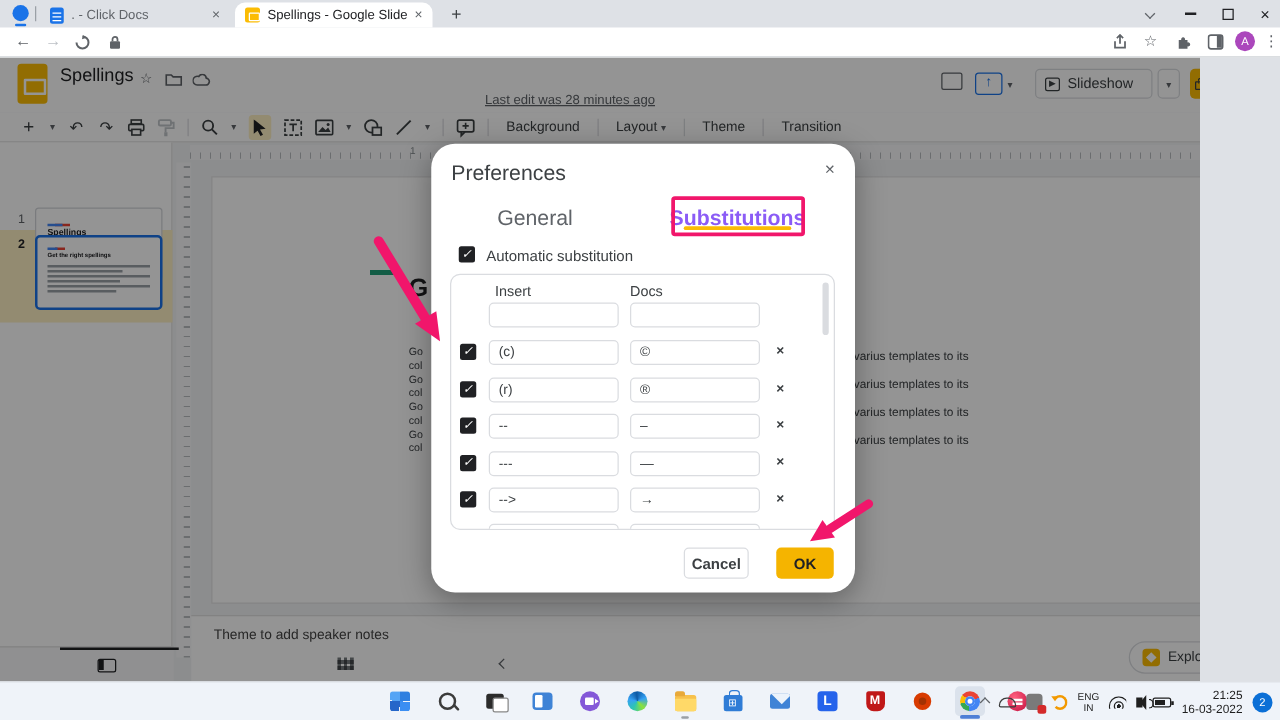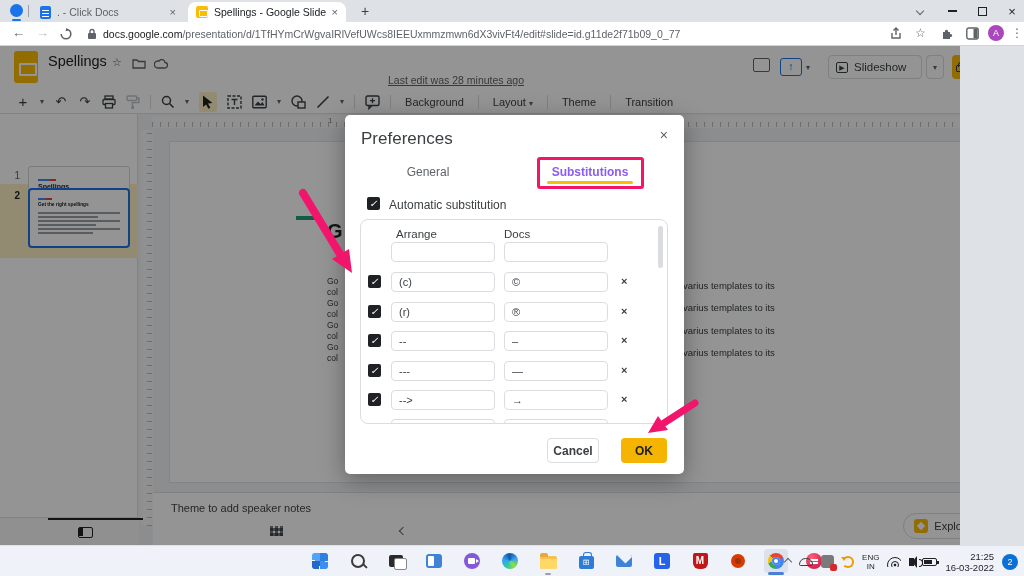--- a/index.html
+++ b/index.html
@@ -117,24 +117,24 @@
   .tasks-ic { background:#1a73e8; border-radius:50%; color:#fff; font-size:11px; text-align:center; line-height:18px; font-weight:bold; }
   .contacts-ic { background:#1a73e8; border-radius:50%; }
   .contacts-ic::before { content:""; position:absolute; left:6px; top:3px; width:6px; height:6px; background:#fff; border-radius:50%; }
   .contacts-ic::after { content:""; position:absolute; left:4px; top:10px; width:10px; height:6px; background:#fff; border-radius:5px 5px 0 0; }
   .maps-ic { width:14px; height:14px; left:10px; background:#34a853; border-radius:50% 50% 50% 0; transform:rotate(-45deg); }
   .maps-ic::after { content:""; position:absolute; left:4.5px; top:4.5px; width:5px; height:5px; background:#fff; border-radius:50%; }
   .sb-divider { position:absolute; left:7px; width:20px; height:1px; background:#dadce0; }
   .sb-plus { position:absolute; left:8px; font-size:15px; color:#5f6368; }
 
   
-  .dialog { position:absolute; left:345px; top:69px; width:339px; height:359px; background:#fff; border-radius:5px; box-shadow:0 6px 24px rgba(0,0,0,.35); z-index:20; }
+  .dialog { position:absolute; left:345px; top:69px; width:339px; height:359px; background:#fff; border-radius:19px; box-shadow:0 6px 24px rgba(0,0,0,.35); z-index:20; }
   .dlg-title { position:absolute; left:16px; top:14px; font-size:17px; color:#3c4043; }
   .dlg-close { position:absolute; right:16px; top:12px; font-size:14px; color:#5f6368; cursor:pointer; }
-  .dlg-tab { position:absolute; top:50px; width:110px; text-align:center; font-size:12px; }
+  .dlg-tab { position:absolute; top:50px; width:110px; text-align:center; font-size:17px; }
   .tab-general { left:28px; color:#5f6368; }
   .tab-subs { left:190px; color:#8b5cf6; font-weight:bold; }
   .tab-underline { position:absolute; left:202px; top:66px; width:86px; height:3px; background:#fbbc04; border-radius:2px; }
   .chkbox { width:13px; height:13px; background:#202124; border-radius:2px; color:#fff; font-size:10px; line-height:13px; text-align:center; }
   .autosub-chk { position:absolute; left:22px; top:82px; }
   .autosub-lbl { position:absolute; left:44px; top:83px; font-size:12px; color:#3c4043; }
   .subtable { position:absolute; left:15px; top:104px; width:308px; height:205px; border:1px solid #dadce0; border-radius:8px; overflow:hidden; }
   .colhdr { position:absolute; top:8px; font-size:11.5px; color:#3c4043; }
   .scrollthumb { position:absolute; right:4px; top:6px; width:5px; height:42px; background:#dadce0; border-radius:3px; }
   .drow { position:absolute; left:0; width:100%; height:26px; }
@@ -237,21 +237,20 @@
     <span class="navic" style="left:12px;">←</span>
     <span class="navic" style="left:36px; color:#bdc1c6;">→</span>
     <svg class="navic" style="left:60px; top:6px;" width="12" height="12" viewBox="0 0 12 12">
       <path d="M6 1.2 A4.8 4.8 0 1 1 1.2 6" fill="none" stroke="#5f6368" stroke-width="1.6"></path>
       <path d="M6 0 L9 1.6 L6 3.4 Z" fill="#5f6368" transform="rotate(15 6 1.6)"></path>
     </svg>
     <svg class="navic" style="left:87px; top:6px;" width="10" height="12" viewBox="0 0 10 12">
       <rect x="1" y="5" width="8" height="6" rx="1" fill="#5f6368"></rect>
       <path d="M3 5 V3.5 A2 2 0 0 1 7 3.5 V5" fill="none" stroke="#5f6368" stroke-width="1.4"></path>
     </svg>
-    <div class="url-text"><span>docs.google.com</span><span class="path">/presentation/d/1TfHYmCrWgvaIRlVefUWcs8IEEUxmmzmwn6dX3vivFt4/edit#slide=id.g11de2f71b09_0_77</span></div>
     <svg class="uic" style="left:890px; top:5px;" width="13" height="13" viewBox="0 0 13 13">
       <path d="M2 6 v5 h8 v-5" fill="none" stroke="#5f6368" stroke-width="1.4"></path>
       <path d="M6 8 V1.5 M3.5 3.5 L6 1 L8.5 3.5" fill="none" stroke="#5f6368" stroke-width="1.4"></path>
     </svg>
     <span class="uic" style="left:915px; top:4px; font-size:12px;">☆</span>
     <svg class="uic" style="left:941px; top:5px;" width="13" height="13" viewBox="0 0 13 13">
       <path d="M2 5 h2 a1.6 1.6 0 1 1 3 0 h2 v2 a1.6 1.6 0 1 1 0 3 v2 H2 Z" fill="#5f6368"></path>
     </svg>
     <svg class="uic" style="left:966px; top:5px;" width="13" height="13" viewBox="0 0 13 13">
       <rect x="0.8" y="1" width="11.4" height="11" rx="2" fill="none" stroke="#5f6368" stroke-width="1.4"></rect>
@@ -437,21 +436,21 @@
       <div class="dlg-title">Preferences</div>
       <div class="dlg-close">×</div>
       <div class="dlg-tab tab-general">General</div>
       <div class="dlg-tab tab-subs">Substitutions</div>
       <div class="tab-underline"></div>
 
       <span class="chkbox autosub-chk"><i>✓</i></span>
       <div class="autosub-lbl">Automatic substitution</div>
 
       <div class="subtable">
-        <div class="colhdr" style="left:35px;">Arrange</div>
+        <div class="colhdr" style="left:35px;">Insert</div>
         <div class="colhdr" style="left:143px;">Docs</div>
         <div class="scrollthumb"></div>
 
         <div class="drow" style="top:22px;">
           <input class="din" style="left: 30px;" readonly="">
           <input class="din" style="left: 143px;" readonly="">
         </div>
 
         <div class="drow" style="top:52px;">
           <span class="chkbox"><i>✓</i></span>

